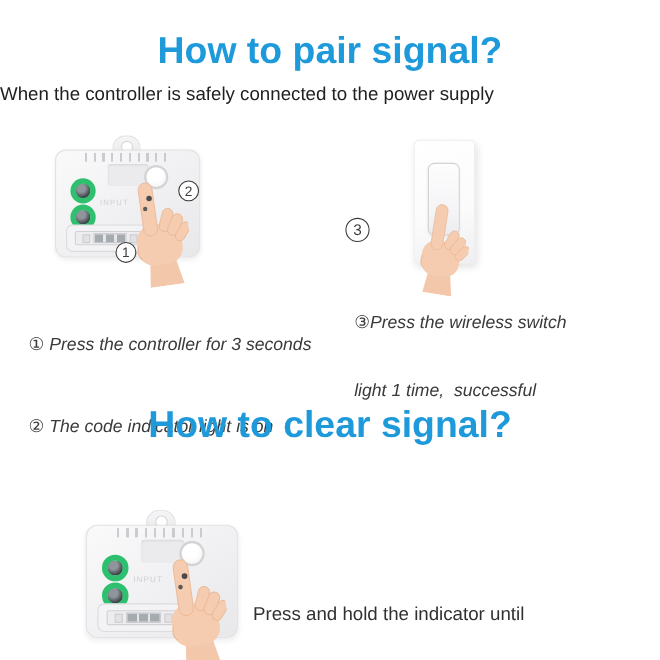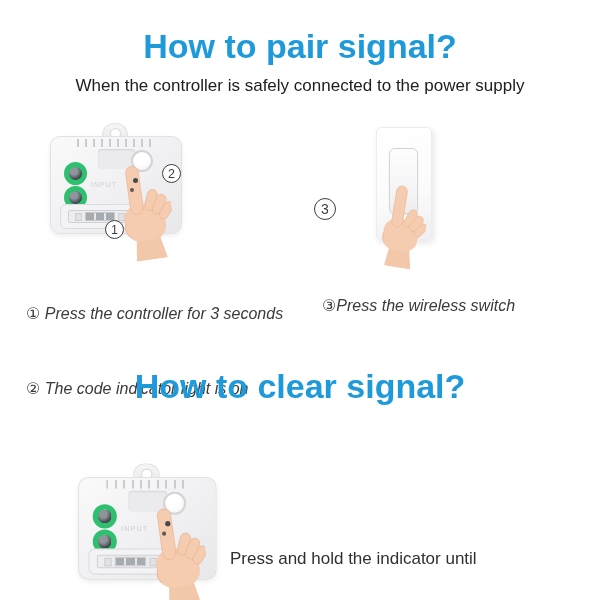--- a/index.html
+++ b/index.html
@@ -12,26 +12,26 @@
     font-family:"Liberation Sans","DejaVu Sans",sans-serif;overflow:hidden;
   }
   .title{
     position:absolute;left:0;width:600px;text-align:center;margin:0;
     font-size:34px;line-height:38px;font-weight:700;color:var(--title-blue);
     letter-spacing:0px;
   }
   .t1{top:27px;}
   .t2{top:367px;text-align:center;}
   .subtitle{
-    position:absolute;top:74px;left:0;width:600px;text-align:center;margin:0;
+    position:absolute;top:74px;left:0;width:600px;text-align:left;margin:0;
     font-size:17px;line-height:24px;color:#202020;
   }
   .steps{position:absolute;color:#3a3a3a;font-size:16px;white-space:pre-wrap;font-style:italic;}
   .steps-left{left:26px;top:251px;width:290px;line-height:25px;}
-  .steps-right{left:322px;top:255px;width:260px;line-height:20.5px;}
+  .steps-right{left:322px;top:243px;width:260px;line-height:20.5px;}
   .clear-text{
     position:absolute;left:230px;top:501px;width:340px;
     font-size:17px;line-height:23px;color:#303030;white-space:pre-wrap;
   }
 
   
   .controller{position:absolute;width:130px;height:96px;}
   .controller.scaled{transform:scale(1.05);transform-origin:top left;}
   .cbody{
     position:absolute;left:0;top:0;width:130px;height:96px;border-radius:10px;
@@ -172,20 +172,21 @@
     <path d="M21 60 q-3 8 2 13" stroke="#eab897" stroke-width="1" fill="none"></path>
   </svg>
   <span class="num-badge" style="left:314px;top:198px;width:22px;height:22px;font-size:14px;">3</span>
 
   <div class="steps steps-left">
     <div>① Press the controller for 3 seconds</div>
     <div>② The code indicator light is on</div>
   </div>
   <div class="steps steps-right">
     <div>③Press the wireless switch</div>
+    <div>light 1 time,  successful</div>
   </div>
 
   <h1 class="title t2">How to clear signal?</h1>
 
   <div class="controller scaled" style="left:78px;top:477px;">
     <div class="tab">
       <div class="hole"></div>
     </div>
     <div class="cbody">
       <div class="vents"></div>

